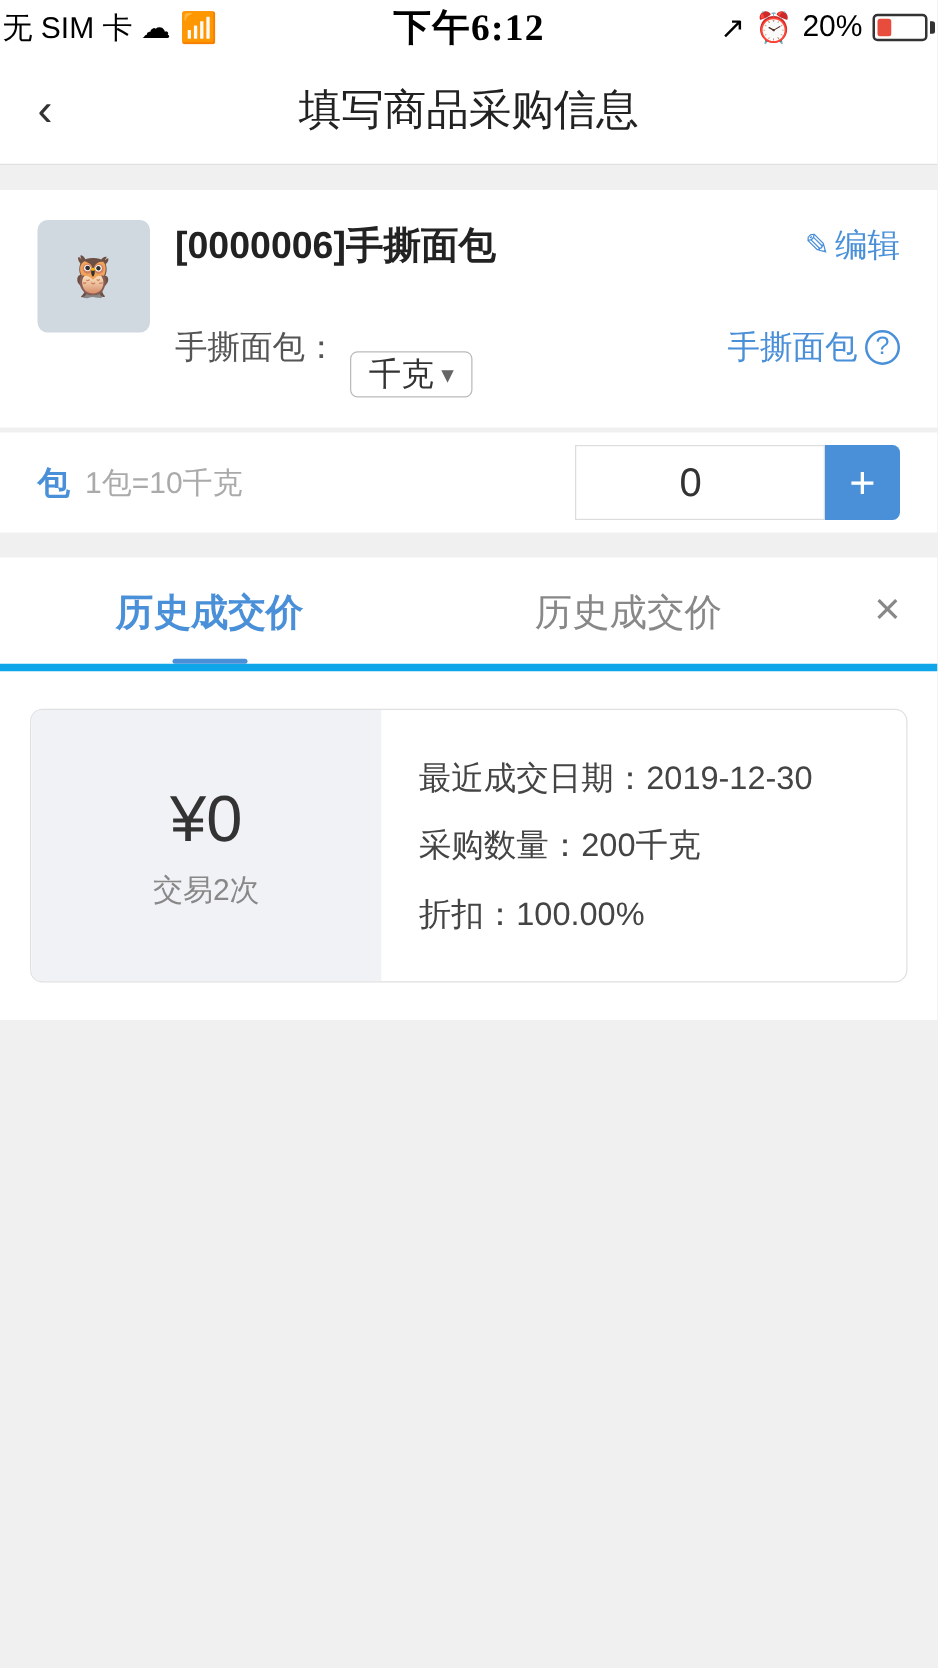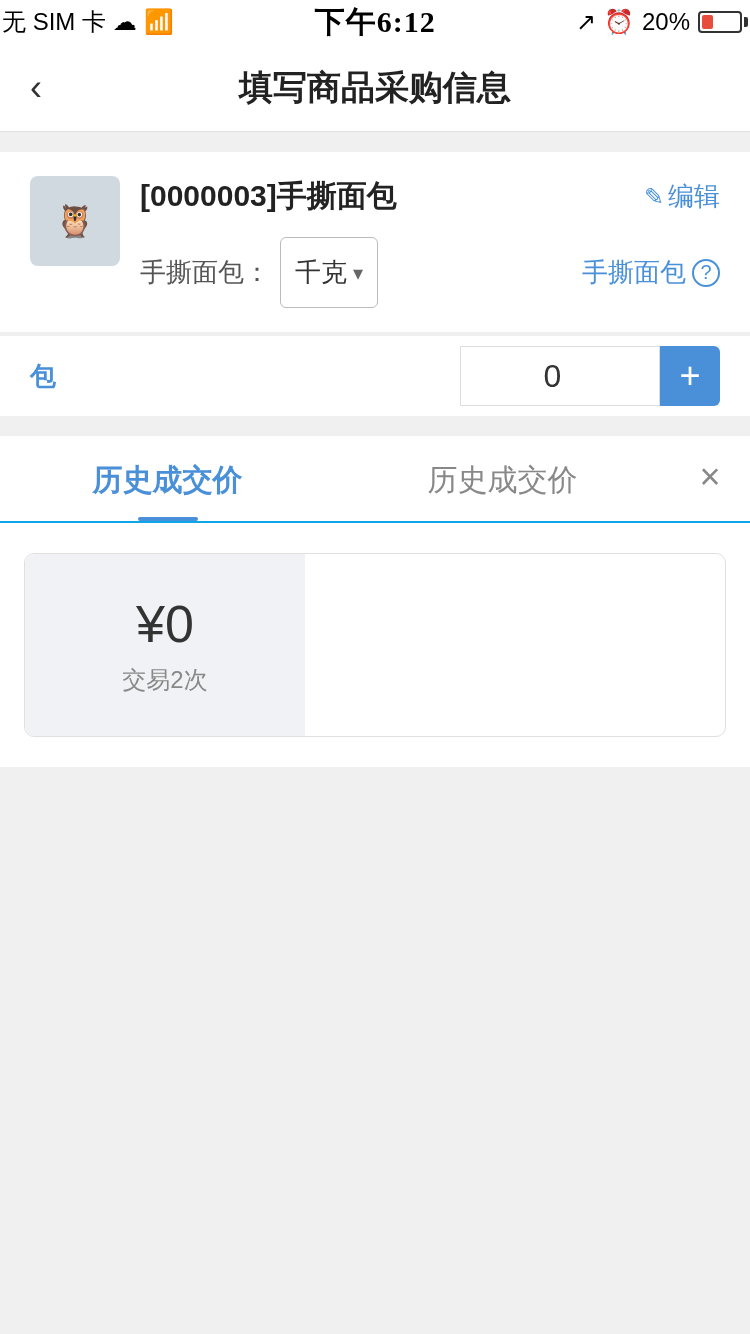--- a/index.html
+++ b/index.html
@@ -81,21 +81,21 @@
     .nav-back {
       font-size: 36px;
       color: #333;
       cursor: pointer;
       width: 60px;
     }
     .nav-title {
       flex: 1;
       text-align: center;
       font-size: 34px;
-      font-weight: 700;
+      font-weight: 400;
       color: #222;
     }
 
     
     .product-section {
       background: #fff;
       padding: 24px 30px;
       margin-top: 20px;
     }
     .product-header {
@@ -147,26 +147,27 @@
     }
     .unit-label {
       font-size: 26px;
       color: #555;
     }
     .unit-select {
       display: inline-flex;
       align-items: center;
       border: 1px solid #bbb;
       border-radius: 6px;
-      padding: 17px 14px;
+      padding: 0 14px;
       font-size: 26px;
       color: #333;
       background: #fff;
       cursor: pointer;
       gap: 6px;
+      margin-top: 44px;
     }
     .unit-arrow {
       font-size: 20px;
       color: #666;
     }
     .price-ref-link {
       font-size: 26px;
       color: #4a90d9;
       display: flex;
       align-items: center;
@@ -238,21 +239,21 @@
     }
 
     
     .tabs-section {
       background: #fff;
       margin-top: 20px;
     }
     .tabs-header {
       display: flex;
       align-items: center;
-      border-bottom: 2px solid #0ea5e9;
+      border-bottom: 6px solid #0ea5e9;
       position: relative;
     }
     .tab-item {
       flex: 1;
       text-align: center;
       padding: 24px 0 20px;
       font-size: 30px;
       color: #888;
       cursor: pointer;
       position: relative;
@@ -362,21 +363,21 @@
   <span style="width:60px"></span>
 </div>
 
 <div class="product-section">
   <div class="product-header">
     <div class="product-thumbnail">
       <span>🦉</span>
     </div>
     <div class="product-info">
       <div class="product-name-row">
-        <span class="product-name">[0000003]手撕面包</span>
+        <span class="product-name">[0000006]手撕面包</span>
         <span class="edit-link">
           <span class="edit-icon">✎</span>
           <span>编辑</span>
         </span>
       </div>
       <div class="product-unit-row">
         <div style="display:flex;align-items:center;gap:10px;">
           <span class="unit-label">手撕面包：</span>
           <span class="unit-select">
             <span>千克</span>
@@ -388,20 +389,21 @@
           <span class="price-ref-icon">?</span>
         </span>
       </div>
     </div>
   </div>
 </div>
 
 <div class="quantity-section">
   <div class="quantity-label-area">
     <span class="quantity-badge">包</span>
+    <span class="quantity-hint">1包=10千克</span>
   </div>
   <div class="quantity-input-area">
     <input class="quantity-input" type="number" value="0" style="">
     <span class="quantity-plus">+</span>
   </div>
 </div>
 
 <div class="tabs-section">
   <div class="tabs-header">
     <div class="tab-item active">
@@ -414,17 +416,28 @@
   </div>
 
   <div class="price-card-area">
     <div class="price-card">
       <div class="price-card-left">
         <div class="price-amount">
           <span>¥</span><span>0</span>
         </div>
         <div class="price-trades">交易2次</div>
       </div>
+      <div class="price-card-right">
+        <div class="price-detail-row">
+          <span>最近成交日期：</span><span>2019-12-30</span>
+        </div>
+        <div class="price-detail-row">
+          <span>采购数量：</span><span>200千克</span>
+        </div>
+        <div class="price-detail-row">
+          <span>折扣：</span><span>100.00%</span>
+        </div>
+      </div>
     </div>
   </div>
 </div>
 
 <div class="bottom-area"></div>
 
 </body></html>

